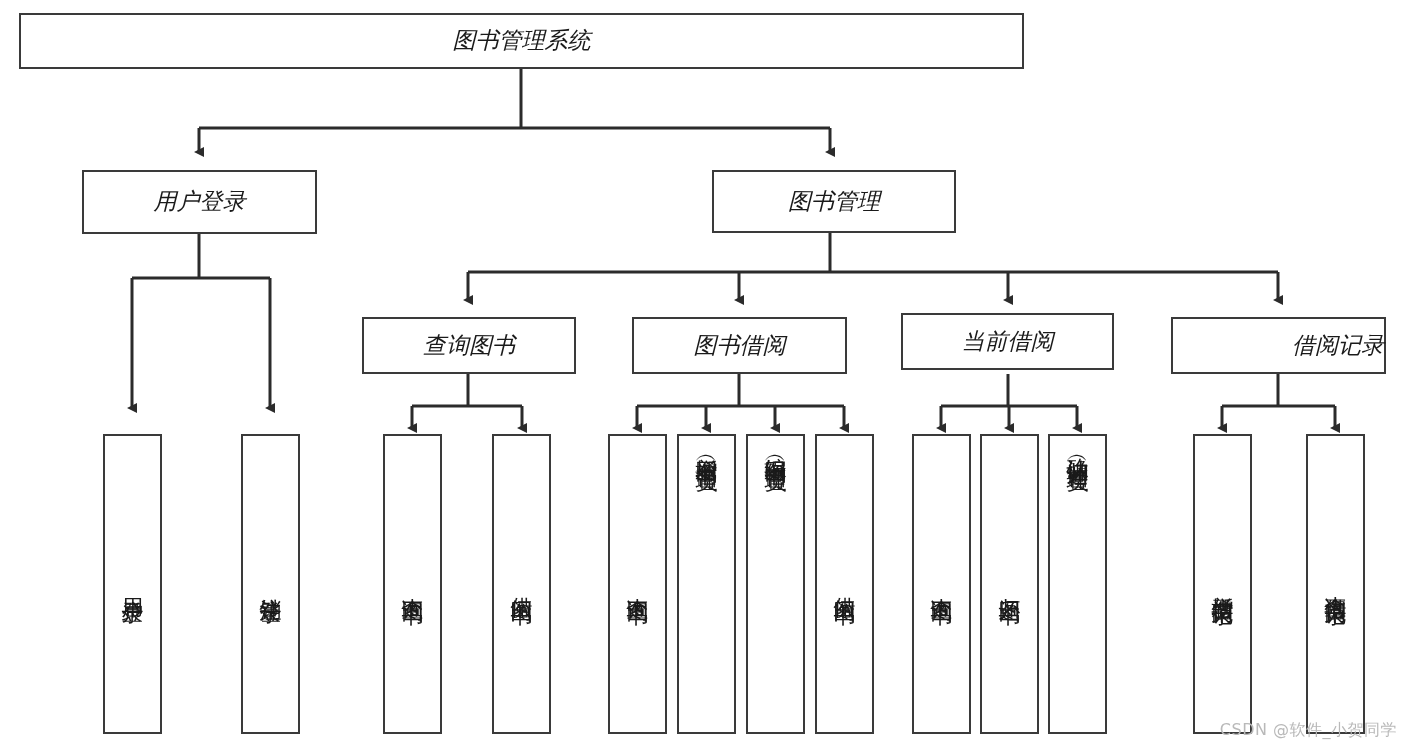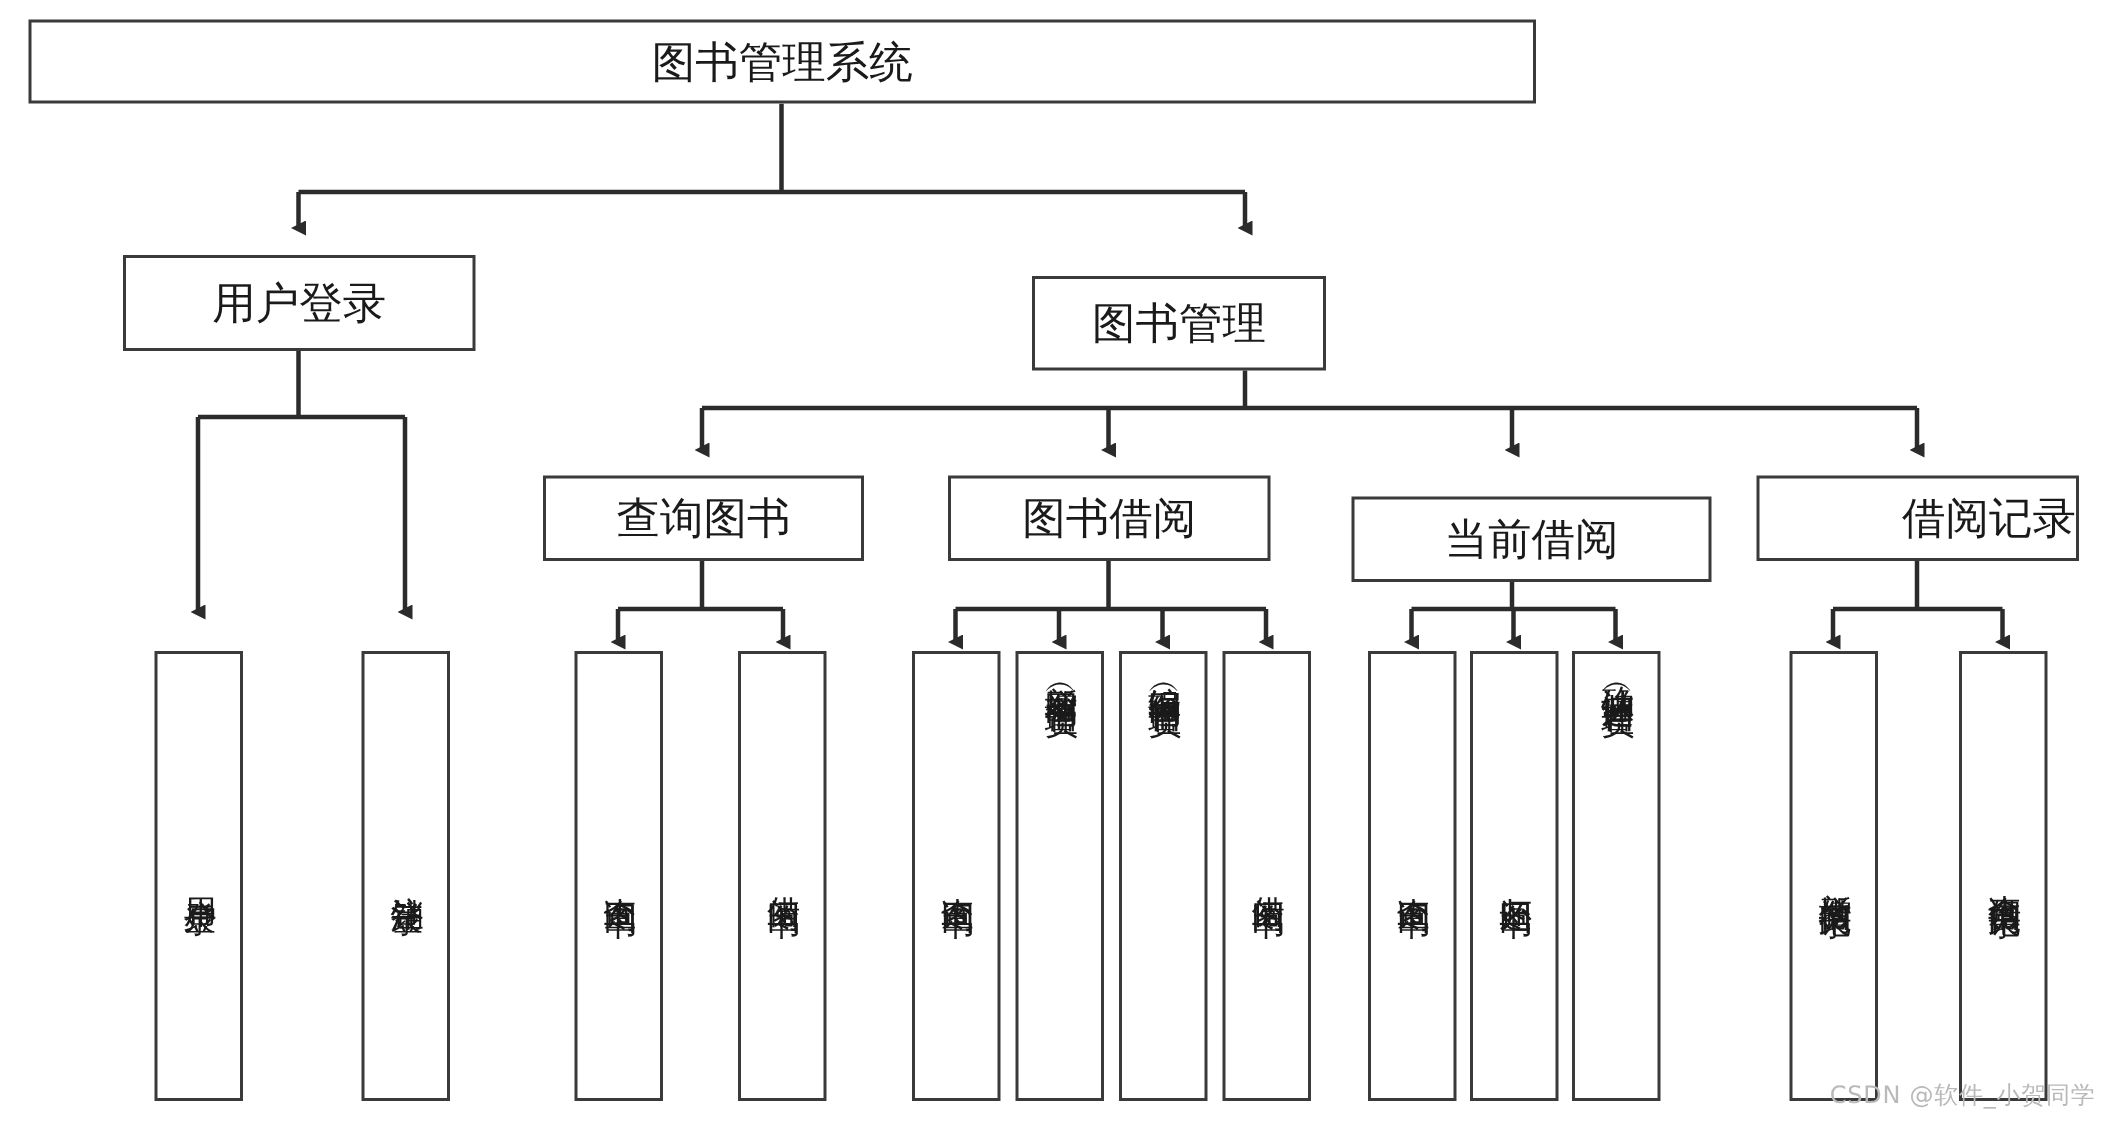--- a/index.html
+++ b/index.html
@@ -36,21 +36,22 @@
     justify-content: center;
     color: #1a1a1a;
   }
   .node-label {
     display: block;
     text-align: center;
     line-height: 1.12;
     white-space: nowrap;
   }
   .node.horizontal .node-label {
-    font-size: 29px;
+    font-size: 23px;
+    font-style: italic;
   }
   .node.vertical {
     align-items: center;
     justify-content: center;
   }
   .node.vertical .node-label {
     writing-mode: vertical-rl;
     text-orientation: upright;
     font-size: 22px;
     letter-spacing: 2px;
@@ -131,33 +132,33 @@
   </svg>
 
   <div class="node horizontal" style="left:19px; top:13px; width:1005px; height:56px;">
     <span class="node-label">图书管理系统</span>
   </div>
 
   <div class="node horizontal" style="left:82px; top:170px; width:235px; height:64px;">
     <span class="node-label">用户登录</span>
   </div>
 
-  <div class="node horizontal" style="left:688px; top:170px; width:196px; height:63px;margin-top:14px;">
+  <div class="node horizontal" style="left:712px; top:170px; width:244px; height:63px;">
     <span class="node-label">图书管理</span>
   </div>
 
   <div class="node horizontal" style="left:362px; top:317px; width:214px; height:57px;">
     <span class="node-label">查询图书</span>
   </div>
 
   <div class="node horizontal" style="left:632px; top:317px; width:215px; height:57px;">
     <span class="node-label">图书借阅</span>
   </div>
 
-  <div class="node horizontal" style="left:901px; top:331px; width:240px; height:57px;">
+  <div class="node horizontal" style="left:901px; top:313px; width:213px; height:57px;">
     <span class="node-label">当前借阅</span>
   </div>
 
   <div class="node horizontal" style="left:1171px; top:317px; width:215px; height:57px;justify-content:flex-end;">
     <span class="node-label">借阅记录</span>
   </div>
 
   <div class="node vertical" style="left:103px; top:434px; width:59px; height:300px;">
     <span class="node-label">用户登录</span>
   </div>

